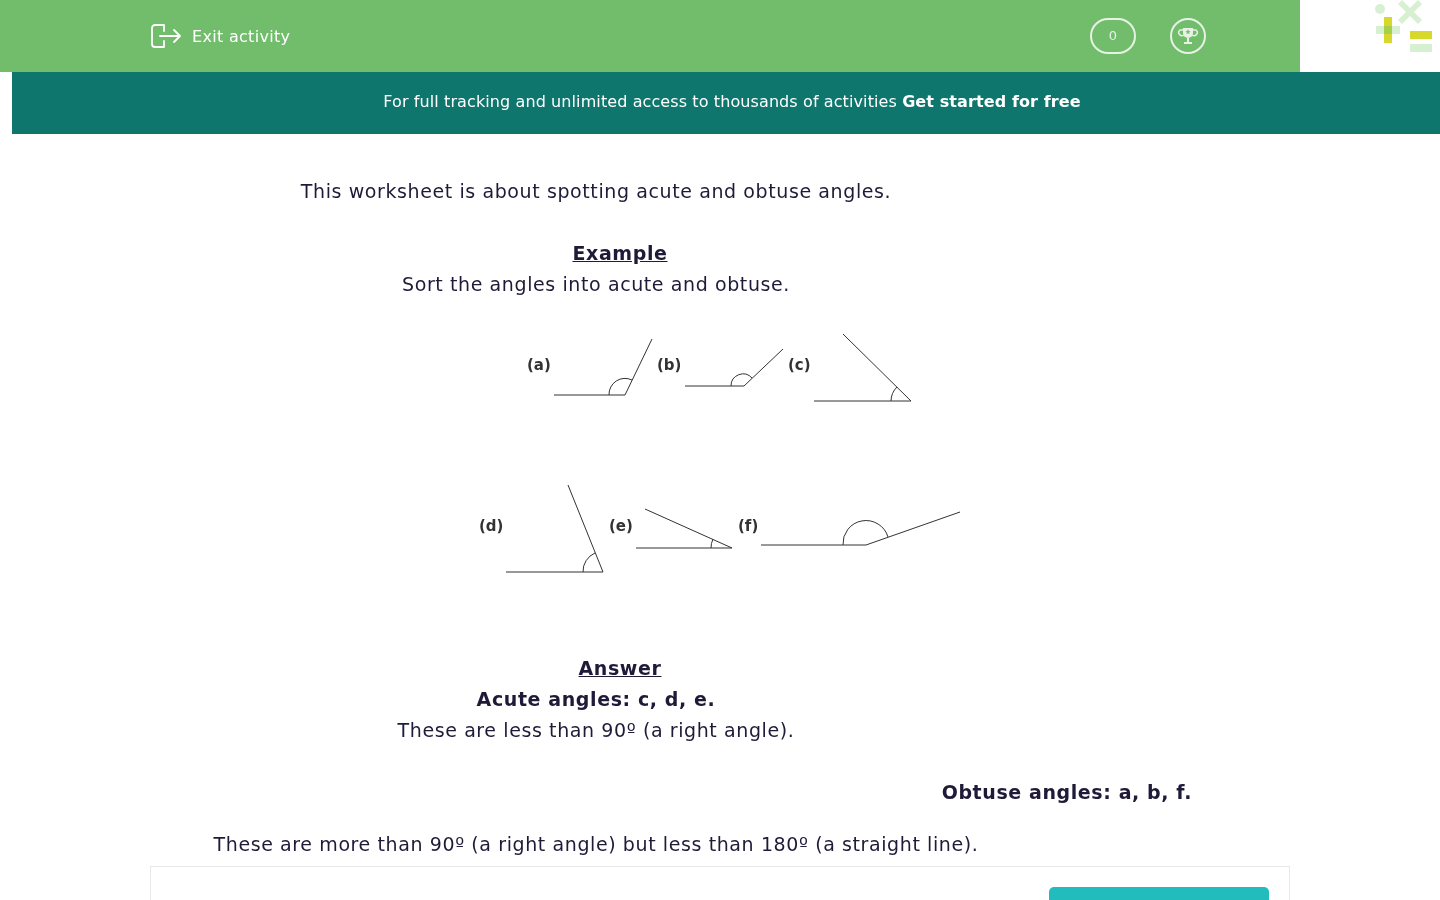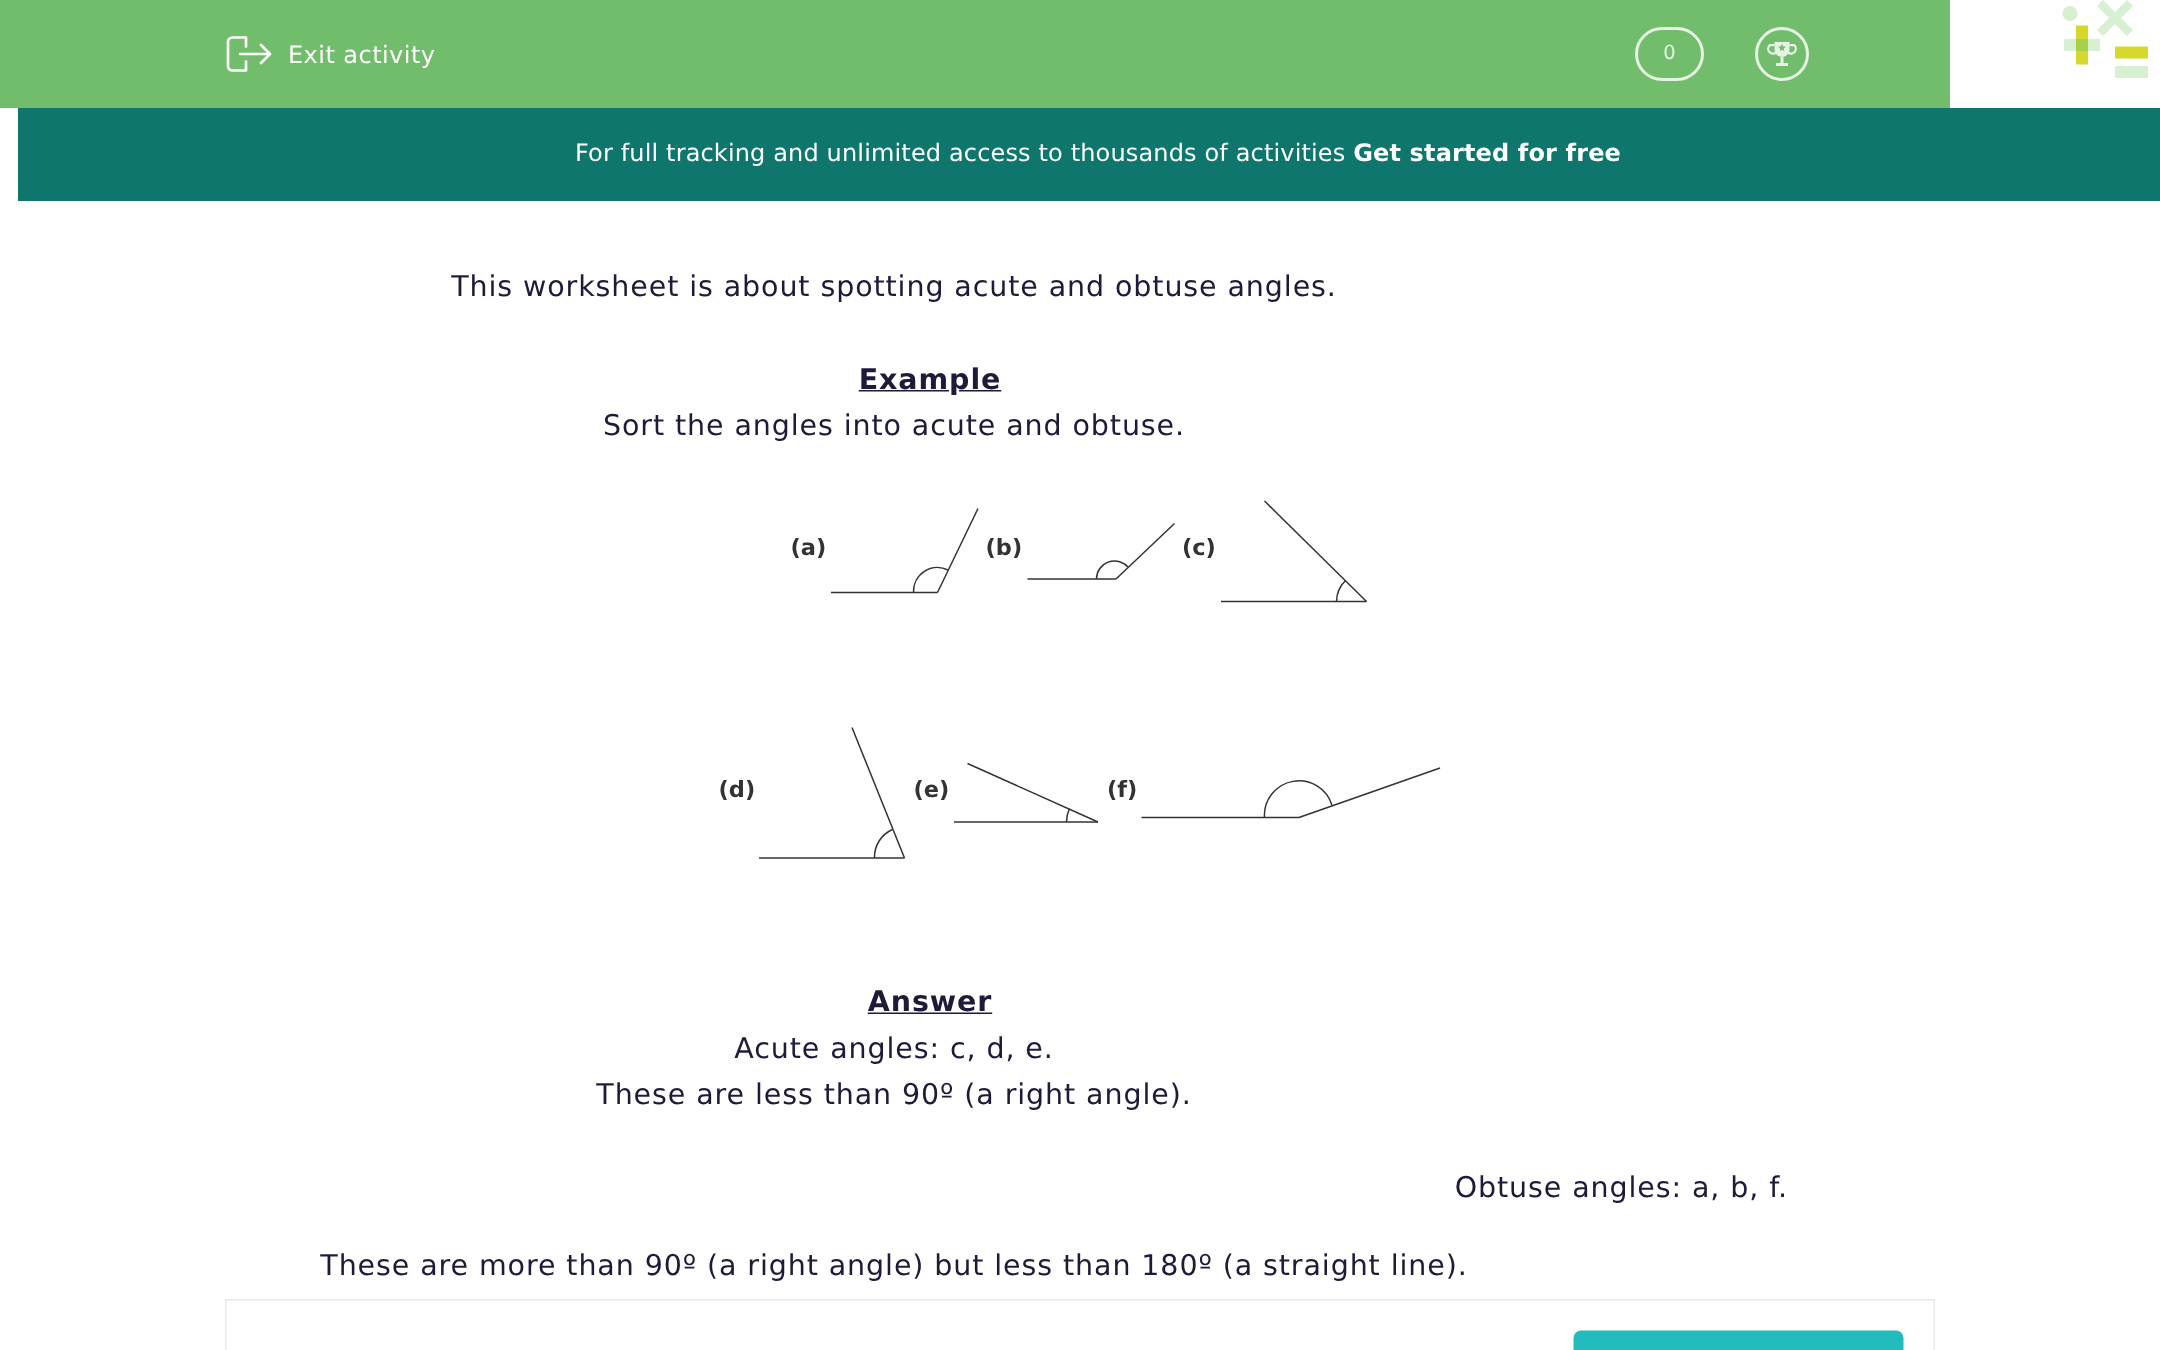--- a/index.html
+++ b/index.html
@@ -36,21 +36,21 @@
     .banner {
       position: absolute; left: 12px; top: 72px; width: 1440px; height: 62px;
       background: #0f766e; color: #ffffff; text-align: center;
       font-size: 16px; line-height: 60px; letter-spacing: 0.1px;
     }
     .banner b { font-weight: bold; cursor: pointer; }
     .line {
       position: absolute; left: 0; width: 1192px; text-align: center;
       font-size: 19px; letter-spacing: 0.6px; color: #1f1a38;
     }
-    .bold { font-weight: normal; }
+    .bold { font-weight: bold; }
     .u { text-decoration: underline; font-weight: bold; padding-left: 48px; }
 
     .fig-label { position: absolute; font-size: 15px; font-weight: bold; color: #333; }
 
     .footer-card {
       position: absolute; left: 150px; top: 866px; width: 1140px; height: 40px;
       border: 1px solid #e8e8e8; border-bottom: none; background: #ffffff;
     }
     .next-btn {
       position: absolute; left: 1049px; top: 887px; width: 220px; height: 30px;

